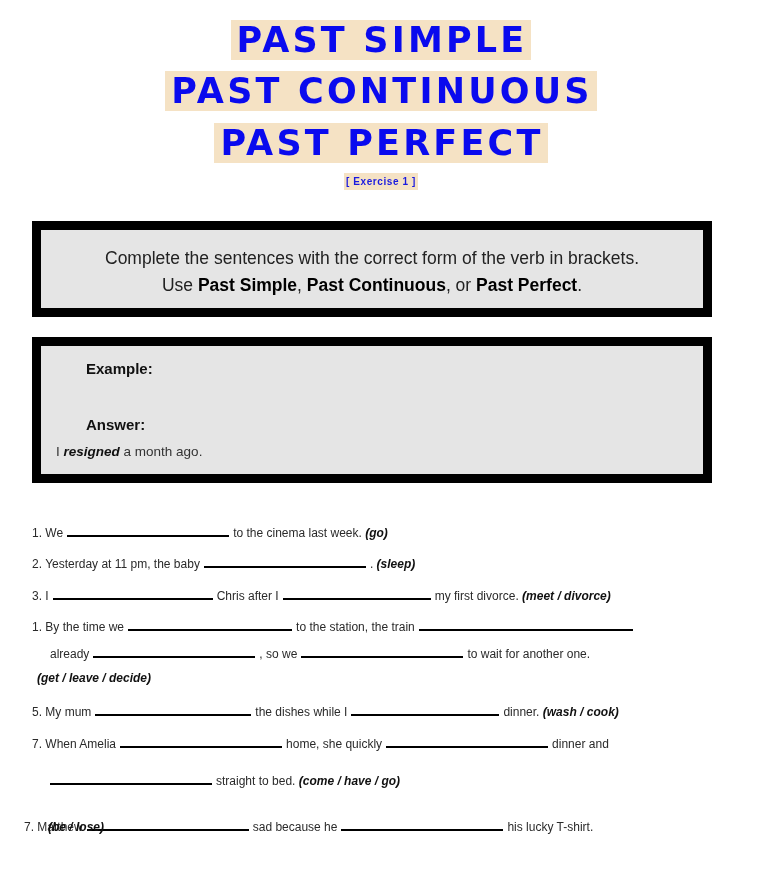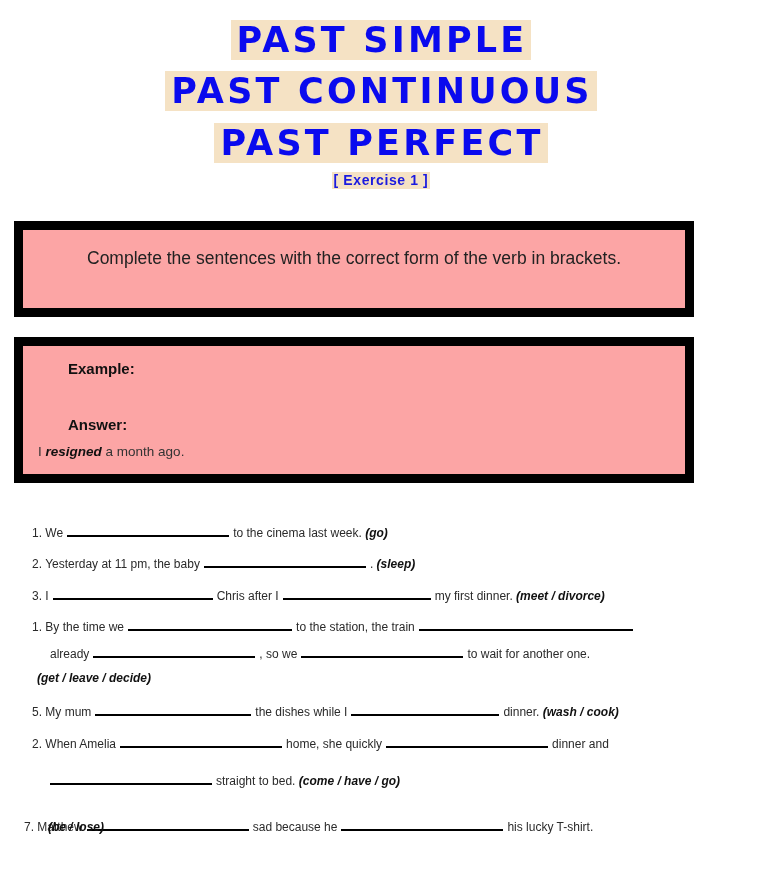--- a/index.html
+++ b/index.html
@@ -18,28 +18,28 @@
       font-size: 35px;
       letter-spacing: 3.2px;
       line-height: 40px;
       padding: 0 4px 0 6px;
     }
     .subtitle {
       display: inline-block;
       background: #f5e2c4;
       color: #1a1adf;
       font-weight: bold;
-      font-size: 14px;
+      font-size: 10px;
       letter-spacing: 0.6px;
       line-height: 17px;
       padding: 0 2px;
     }
     .box {
-      position: absolute; left: 14px; width: 662px;
-      border: 9px solid #000; background: #fca5a5;
+      position: absolute; left: 32px; width: 662px;
+      border: 9px solid #000; background: #e5e5e5;
     }
     .instr {
       text-align: center; font-size: 17.5px; line-height: 27px; color: #222;
       padding-top: 15px;
     }
     .instr b { color: #000; }
     .ex-label { position: absolute; left: 15px; font-size: 15px; font-weight: bold; color: #111; margin-left: 30px; }
     .ex-line { position: absolute; left: 15px; font-size: 13.5px; color: #333; }
     .ex-line b, .q b { color: #111; }
     .blank {
@@ -61,20 +61,21 @@
 <div class="title-wrap" style="top:123px;">
   <span class="title">PAST PERFECT</span>
 </div>
 <div class="title-wrap" style="top:171px;">
   <span class="subtitle">[ Exercise 1 ]</span>
 </div>
 
 <div class="box" style="top:221px; height:78px;">
   <div class="instr">
     <div>Complete the sentences with the correct form of the verb in brackets.</div>
+    <div><span>Use </span><b>Past Simple</b><span>, </span><b>Past Continuous</b><span>, or </span><b>Past Perfect</b><span>.</span></div>
   </div>
 </div>
 
 <div class="box" style="top:337px; height:128px;">
   <div class="ex-label" style="top:14px;">Example:</div>
   <div class="ex-label" style="top:70px;">Answer:</div>
   <div class="ex-line" style="top:98px;">
     <span>I</span>
     <b><i>resigned</i></b>
     <span>a month ago.</span>
@@ -83,39 +84,39 @@
 
 <div class="q" style="left:32px; top:523px;">
   <span>1. We</span><span class="bk" style="width:162px;"></span><span>to the cinema last week.</span> <b><i>(go)</i></b>
 </div>
 
 <div class="q" style="left:32px; top:554px;">
   <span>2. Yesterday at 11 pm, the baby</span><span class="bk" style="width:162px;"></span><span>.</span> <b><i>(sleep)</i></b>
 </div>
 
 <div class="q" style="left:32px; top:586px;">
-  <span>3. I</span><span class="bk" style="width:160px;"></span><span>Chris after I</span><span class="bk" style="width:148px;"></span><span>my first dinner.</span> <b><i>(meet / divorce)</i></b>
+  <span>3. I</span><span class="bk" style="width:160px;"></span><span>Chris after I</span><span class="bk" style="width:148px;"></span><span>my first divorce.</span> <b><i>(meet / divorce)</i></b>
 </div>
 
 <div class="q" style="left:32px; top:617px;">
   <span>1. By the time we</span><span class="bk" style="width:164px;"></span><span>to the station, the train</span><span class="bk" style="width:214px;"></span>
 </div>
 <div class="q" style="left:50px; top:644px;">
   <span>already</span><span class="bk" style="width:162px;"></span><span>, so we</span><span class="bk" style="width:162px;"></span><span>to wait for another one.</span>
 </div>
 <div class="q" style="left:37px; top:671px;">
   <b><i>(get / leave / decide)</i></b>
 </div>
 
 <div class="q" style="left:32px; top:702px;">
   <span>5. My mum</span><span class="bk" style="width:156px;"></span><span>the dishes while I</span><span class="bk" style="width:148px;"></span><span>dinner.</span> <b><i>(wash / cook)</i></b>
 </div>
 
 <div class="q" style="left:32px; top:734px;">
-  <span>2. When Amelia</span><span class="bk" style="width:162px;"></span><span>home, she quickly</span><span class="bk" style="width:162px;"></span><span>dinner and</span>
+  <span>7. When Amelia</span><span class="bk" style="width:162px;"></span><span>home, she quickly</span><span class="bk" style="width:162px;"></span><span>dinner and</span>
 </div>
 <div class="q" style="left:46px; top:761px;margin-top:10px;">
   <span class="bk" style="width:162px;"></span><span>straight to bed.</span> <b><i>(come / have / go)</i></b>
 </div>
 
 <div class="q" style="left:24px; top:793px;margin-top:24px;">
   <span>7. Matthew</span><span class="bk" style="width:162px;"></span><span>sad because he</span><span class="bk" style="width:162px;"></span><span>his lucky T-shirt.</span>
 </div>
 <div class="q" style="left:48px; top:820px;">
   <b><i>(be / lose)</i></b>

